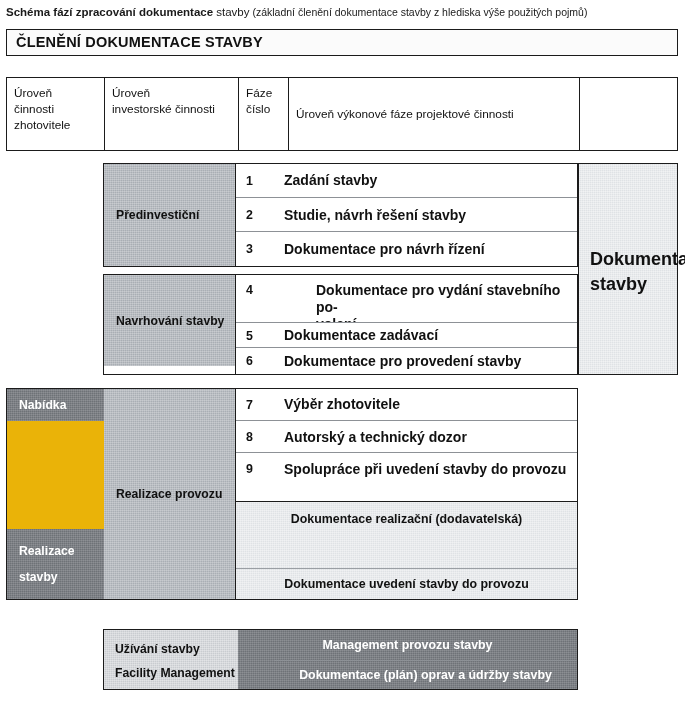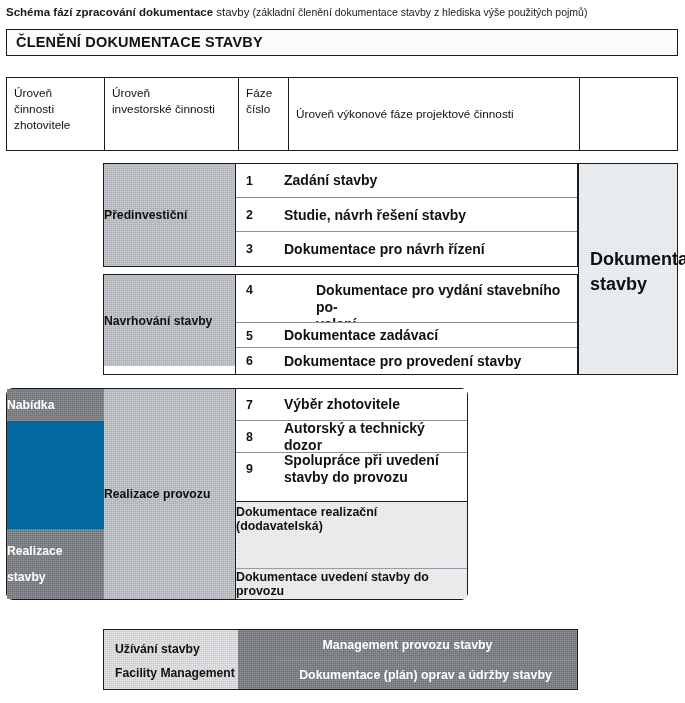--- a/index.html
+++ b/index.html
@@ -70,20 +70,21 @@
   .grey-midlight{
     background:
       repeating-linear-gradient(0deg,rgba(255,255,255,.3) 0 1px,rgba(0,0,0,0) 1px 2px),
       repeating-linear-gradient(90deg,rgba(255,255,255,.25) 0 1px,rgba(0,0,0,0) 1px 2px),
       #c9ccd0;
   }
 
   .stagelabel{
     display:flex;align-items:center;
     font-size:12.2px;font-weight:bold;color:#111;
+    padding-left:12px;
   }
   .stagelabel.white{color:#ffffff;}
   .stagelabel.col{
     display:block;padding-top:9px;line-height:26px;
   }
 
   
   .prow{
     position:absolute;left:0;right:0;
     border-top:1.2px solid #8d9196;
@@ -186,21 +187,21 @@
       <div class="pnum">5</div>
       <div class="ptxt">Dokumentace zadávací</div>
     </div>
     <div class="prow" style="top:72px;bottom:0;">
       <div class="pnum">6</div>
       <div class="ptxt">Dokumentace pro provedení stavby</div>
     </div>
   </div>
 </div>
 
-<div class="abs blockframe" style="left:6px;top:388px;width:462px;height:212px;background:#0369a1;border-radius:7px;">
+<div class="abs blockframe" style="left:6px;top:388px;width:572px;height:212px;background:#eab308;">
 
   <div class="abs grey-dark stagelabel white" style="left:0;top:0;width:97px;height:32px;">Nabídka</div>
 
   <div class="abs grey-dark stagelabel white col" style="left:0;top:140px;width:97px;bottom:0;">
     <div>Realizace</div>
     <div>stavby</div>
   </div>
 
   <div class="abs grey-med stagelabel" style="left:97px;top:0;width:131px;bottom:0;">Realizace provozu</div>
 

